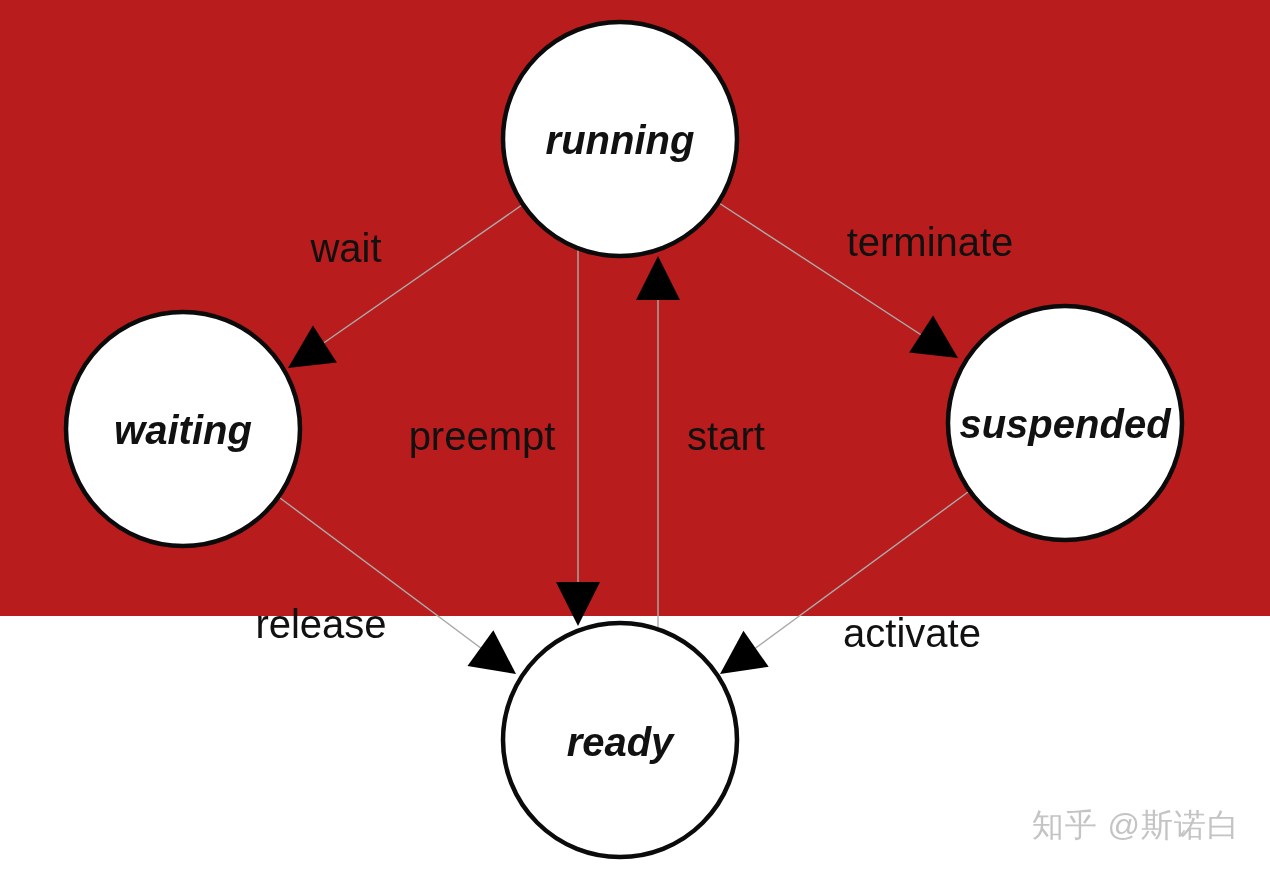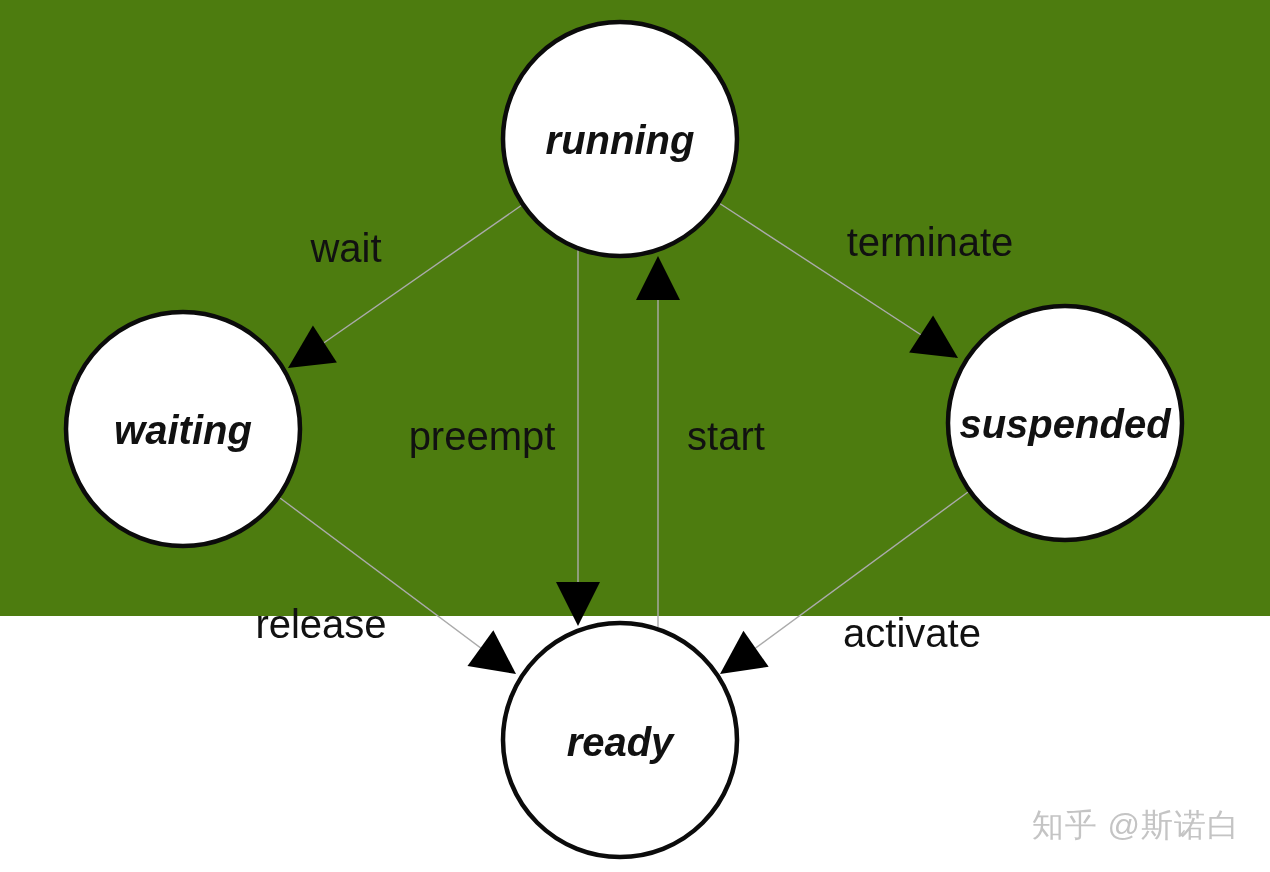--- a/index.html
+++ b/index.html
@@ -7,21 +7,21 @@
     padding: 0;
     background: #ffffff;
     width: 1270px;
     height: 872px;
     overflow: hidden;
   }
   .stage {
     position: relative;
     width: 1270px;
     height: 616px;
-    background: #4d7c0f;
+    background: #b91c1c;
   }
   svg { display: block; }
   .state-label {
     font-family: "Liberation Sans", "DejaVu Sans", sans-serif;
     font-weight: bold;
     font-style: italic;
     font-size: 40px;
   }
   .edge-label {
     font-family: "Liberation Sans", "DejaVu Sans", sans-serif;

